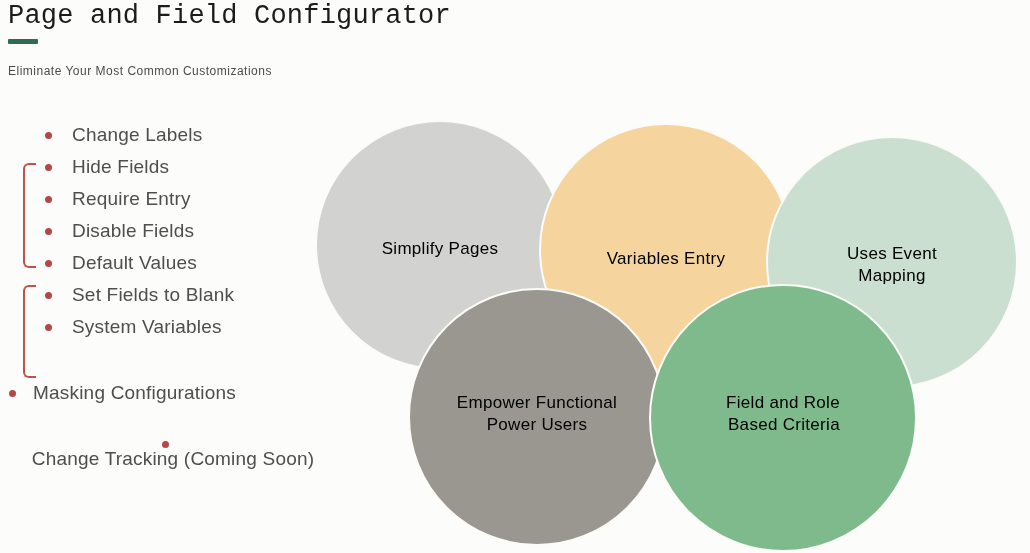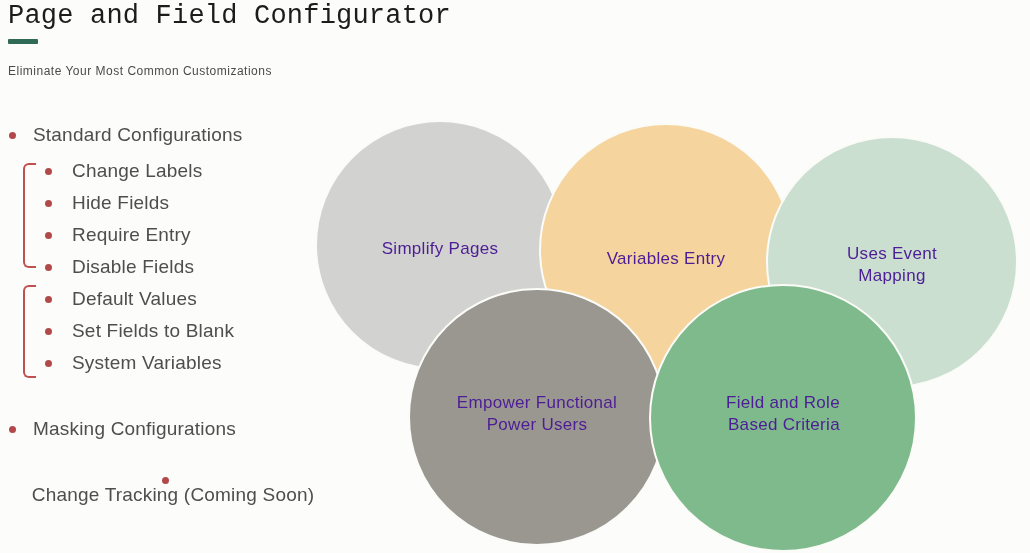--- a/index.html
+++ b/index.html
@@ -79,24 +79,20 @@
 
   <h1 class="title" style="color: rgb(28, 28, 26);">Page and Field Configurator</h1>
   <div class="accent-dash" style="background-color: rgb(46, 106, 85);"></div>
   <h2 class="subtitle" style="color: rgb(75, 75, 72);">Eliminate Your Most Common Customizations</h2>
 
   <section class="list" style="color: rgb(78, 78, 76);">
 
     <div class="bracket bracket-a" style="border-color: rgb(192, 80, 80);"></div>
     <div class="bracket bracket-b" style="border-color: rgb(192, 80, 80);"></div>
 
-    <div class="row l1 parent-1">
-      <span class="dot" style="background-color: rgb(178, 72, 74);"></span>
-      <span class="label">Standard Configurations</span>
-    </div>
 
     <div class="row l2">
       <span class="dot" style="background-color: rgb(178, 72, 74);"></span>
       <span class="label">Change Labels</span>
     </div>
     <div class="row l2">
       <span class="dot" style="background-color: rgb(178, 72, 74);"></span>
       <span class="label">Hide Fields</span>
     </div>
     <div class="row l2">
@@ -124,21 +120,21 @@
     <div class="row l1 parent-2">
       <span class="dot" style="background-color: rgb(178, 72, 74);"></span>
       <span class="label">Masking Configurations</span>
     </div>
     <div class="row l1 parent-3">
       <span class="dot" style="background-color: rgb(178, 72, 74);"></span>
       <span class="label">Change Tracking (Coming Soon)</span>
     </div>
   </section>
 
-  <div class="venn" style="color: #4c1d95;">
+  <div class="venn" style="color: #000000;">
 
     <div class="circle c1" style="background-color: rgb(210, 211, 209);">
       <div class="label">
         <span>Simplify Pages</span>
         <span></span>
       </div>
     </div>
 
     <div class="circle c2" style="background-color: rgb(245, 212, 157);">
       <div class="label">

